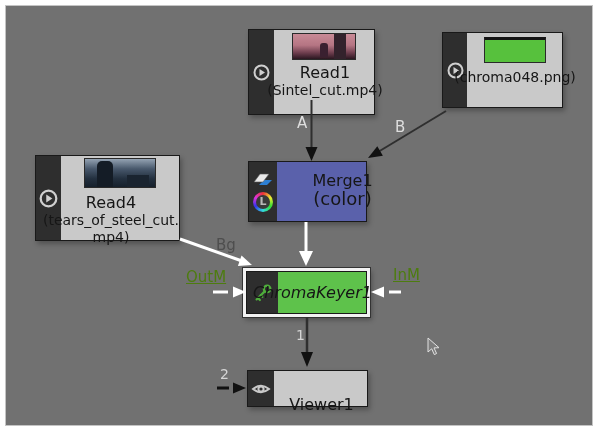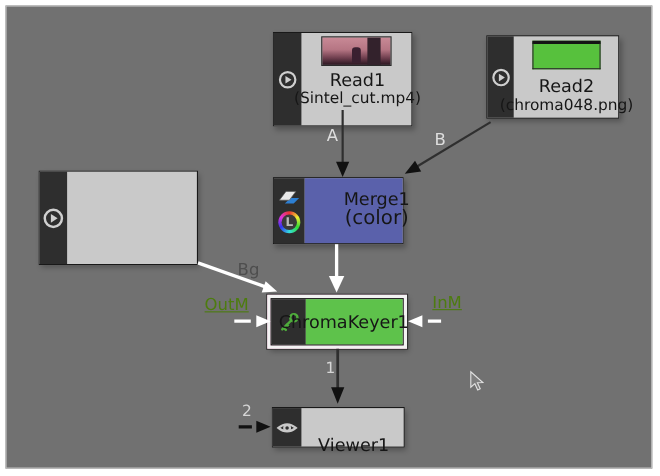--- a/index.html
+++ b/index.html
@@ -21,21 +21,21 @@
   
   .merge-body{background:#5a61ab;}
   .mergestrip{flex-direction:column;gap:5px;}
   .colorwheel{width:20px;height:20px;border-radius:50%;
     background:conic-gradient(#e33 0deg,#ee3 60deg,#3d3 120deg,#3dd 180deg,#33e 240deg,#d3d 300deg,#e33 360deg);
     display:flex;align-items:center;justify-content:center;}
   .colorwheel .inner{width:14px;height:14px;border-radius:50%;background:#3a3a3a;
     color:#b9b9b9;font-size:11px;font-weight:bold;display:flex;align-items:center;justify-content:center;}
   
   .sel-frame{position:absolute;box-sizing:border-box;border:3px solid #f2f2f2;
-    box-shadow:0 0 0 1px #333,2px 3px 5px rgba(0,0,0,0.3);z-index:2;background:#f9a8d4;}
+    box-shadow:0 0 0 1px #333,2px 3px 5px rgba(0,0,0,0.3);z-index:2;background:#f9a8d4;font-style:italic;}
   .sel-frame .node{position:absolute;left:0;top:0;box-shadow:none;}
   .keyer-body{background:#5ec24b;}
   
   .wlabel{position:absolute;z-index:4;font-size:15px;}
   .wl-light{color:#dedede;}
   .wl-dark{color:#4e4e4e;}
   .wl-mask{color:#4d7c0f;text-decoration:underline;}
   .wl-num{color:#d5d5d5;font-size:14px;}
   svg.wires{position:absolute;left:0;top:0;z-index:3;pointer-events:none;}
   .wire-dark{stroke:#2f2f2f;stroke-width:2;}
@@ -69,32 +69,43 @@
 <div class="node" style="left:442px;top:32px;width:121px;height:76px;">
   <div class="strip" style="width:24px;">
     <svg width="17" height="17" viewBox="0 0 17 17">
       <circle cx="8.5" cy="8.5" r="7" fill="none" stroke="#cfcfcf" stroke-width="2"></circle>
       <polygon points="6.5,5 12,8.5 6.5,12" fill="#cfcfcf"></polygon>
     </svg>
   </div>
   <div class="nbody">
     <div class="thumb" style="width:62px;height:26px;margin-top:4px;background:#57c13d;border-top:3px solid #141414;"></div>
     <div class="overlabels" style="top:36px;left:-12px;width:120px;">
-      <div class="nline main-label">Read2</div>
       <div class="nline sub-label">(chroma048.png)</div>
     </div>
   </div>
 </div>
 
 <div class="node" style="left:35px;top:155px;width:145px;height:86px;">
   <div class="strip" style="width:25px;">
     <svg width="19" height="19" viewBox="0 0 17 17">
       <circle cx="8.5" cy="8.5" r="7" fill="none" stroke="#cfcfcf" stroke-width="2"></circle>
       <polygon points="6.5,5 12,8.5 6.5,12" fill="#cfcfcf"></polygon>
     </svg>
+  </div>
+  <div class="nbody">
+    <div class="thumb" style="width:72px;height:30px;margin-top:2px;position:relative;overflow:hidden;
+      background:linear-gradient(180deg,#93a2b2 0%,#48586c 35%,#23303f 70%,#16202c 100%);">
+      <div style="position:absolute;left:12px;top:2px;width:16px;height:28px;background:#141c26;border-radius:5px 5px 0 0;"></div>
+      <div style="position:absolute;right:6px;bottom:0;width:22px;height:12px;background:#1a2430;"></div>
+    </div>
+    <div class="overlabels" style="top:37px;left:-22px;width:144px;">
+      <div class="nline main-label">Read4</div>
+      <div class="nline sub-label">(tears_of_steel_cut.</div>
+      <div class="nline sub-label">mp4)</div>
+    </div>
   </div>
 </div>
 
 <div class="node" style="left:248px;top:161px;width:119px;height:61px;">
   <div class="strip mergestrip" style="width:28px;">
     <svg width="20" height="15" viewBox="0 0 20 15">
       <polygon points="6,13 14,13 19,8 11,8" fill="#2d7fd3"></polygon>
       <polygon points="1,10 10,10 16,2 7,2" fill="#e9e9e9" stroke="#555" stroke-width="0.6"></polygon>
     </svg>
     <div class="colorwheel">

